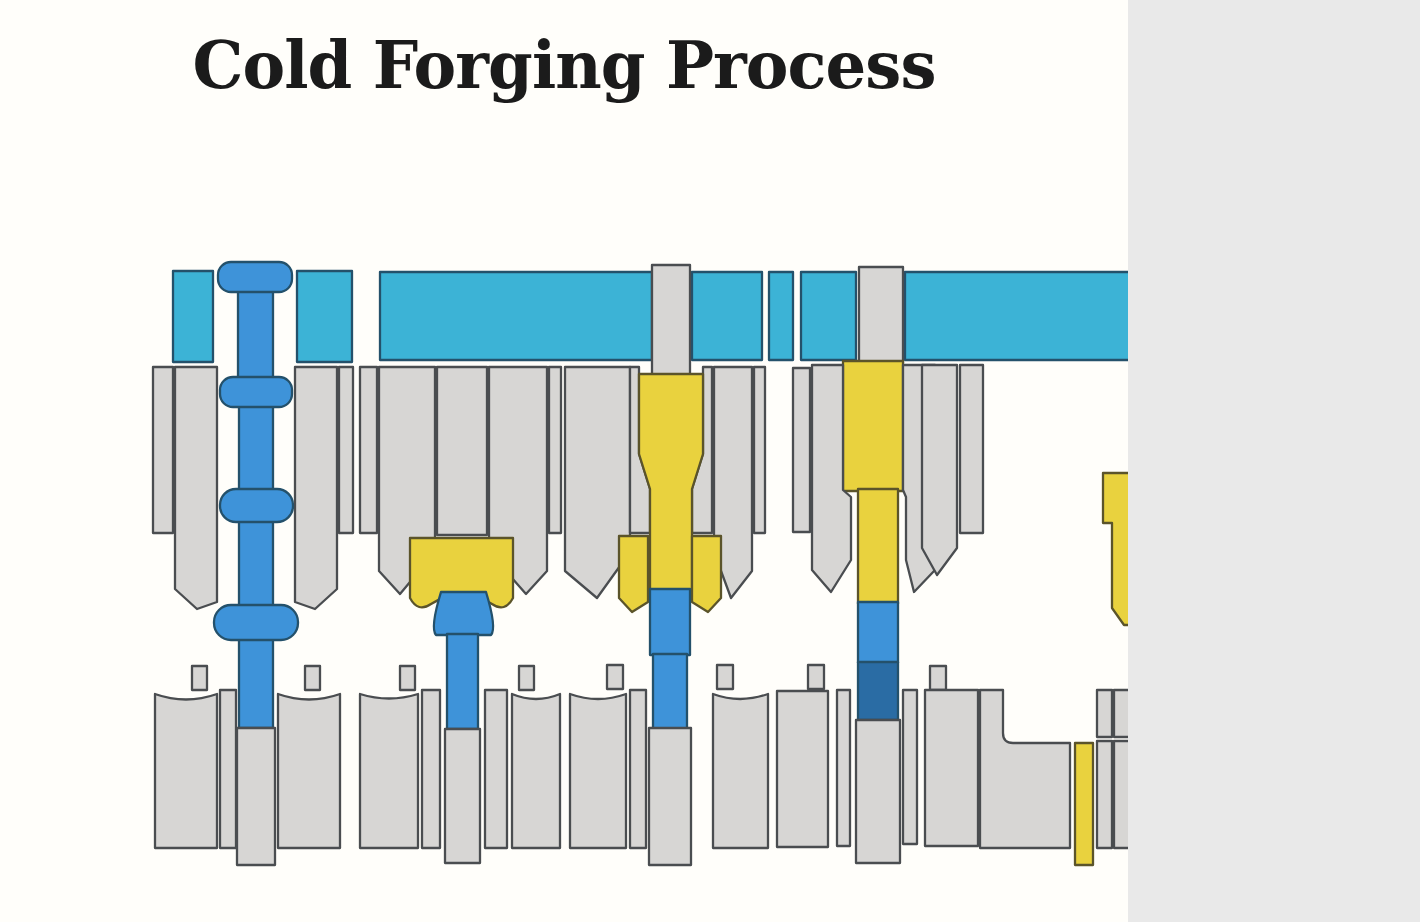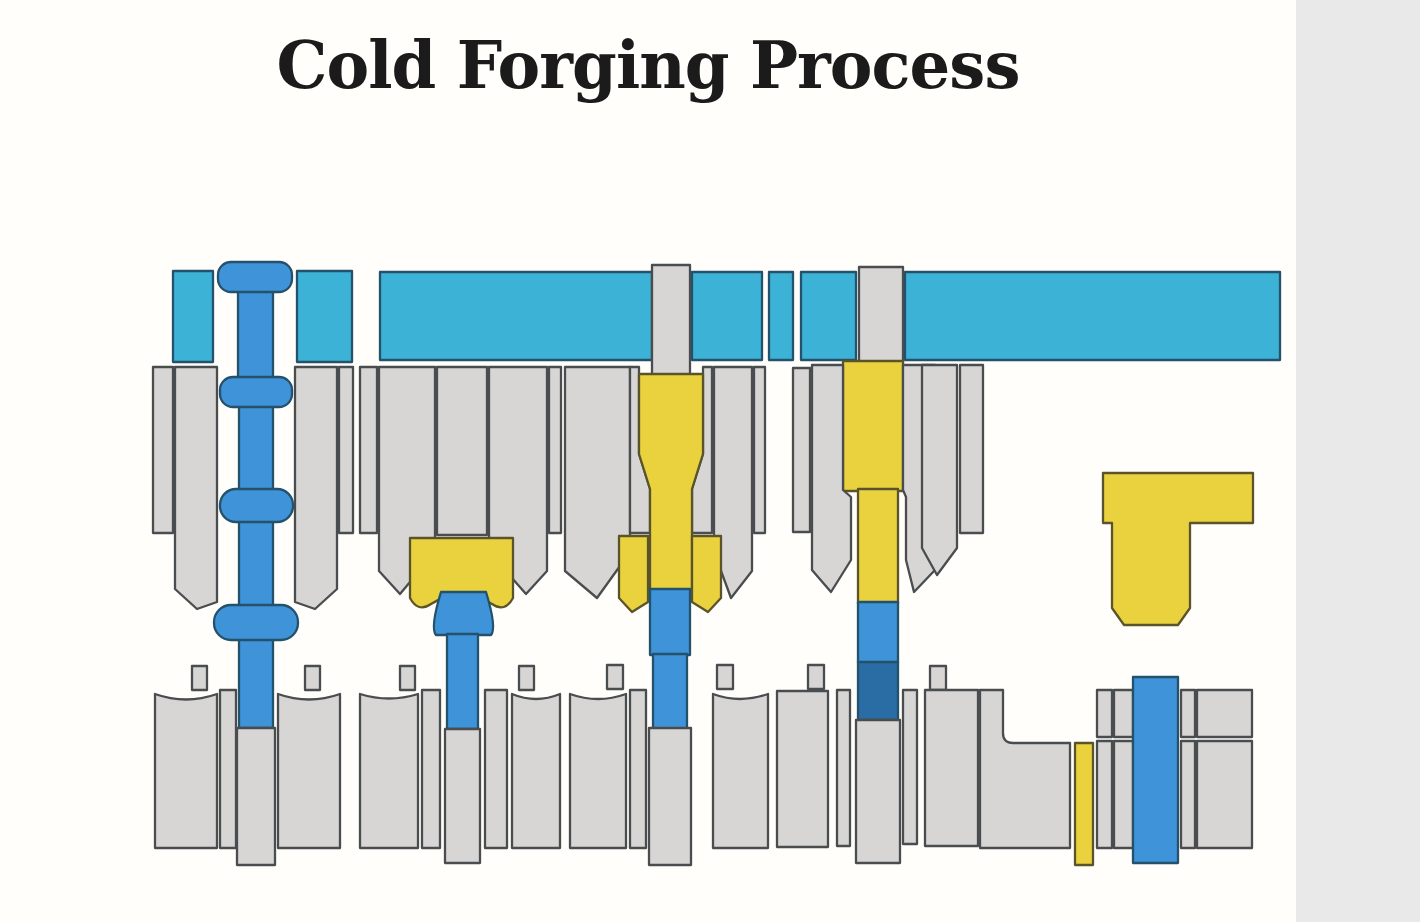--- a/index.html
+++ b/index.html
@@ -4,23 +4,22 @@
 <style>
   :root{
     --c-teal:#3cb3d6; --c-blue:#3e93d9; --c-blue-dark:#2a6ca4;
     --c-yellow:#e9d23e; --c-gray:#d7d6d4;
     --c-outline:#4a4d50; --c-outline-cool:#24516b; --c-outline-warm:#5b542a;
     --c-title-color:#1b1b1b; --c-watermark:#c9c9c9; --c-background:#fffefa;
   }
   html,body{margin:0;padding:0;}
   body{background:#e9e9e9;font-family:"Liberation Sans",sans-serif;}
   .canvas{
-    position:relative;width:1248px;height:922px;overflow:hidden;
+    position:relative;width:1128px;height:922px;overflow:hidden;
     background:var(--c-background,#fffefa);
-    padding-left:48px;
   }
   .title{
     position:absolute;top:26px;left:0;width:100%;margin:0;
     text-align:center;
     font-family:"DejaVu Serif","Liberation Serif",serif;
     font-weight:700;font-size:66px;letter-spacing:-1px;
     color:var(--c-title-color,#1b1b1b);
     transform:scaleX(.97);
   }
   .watermark{

